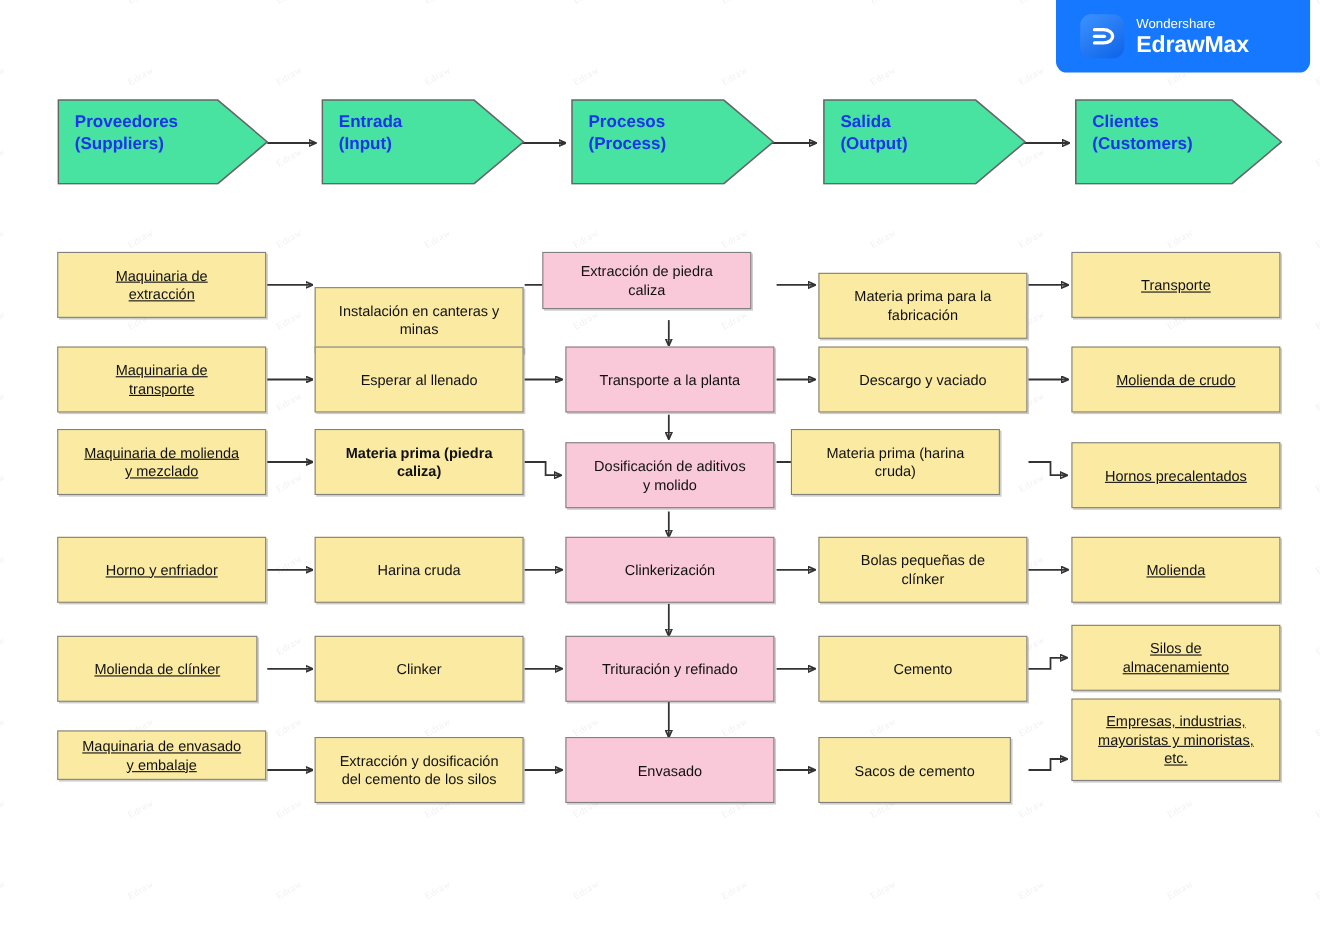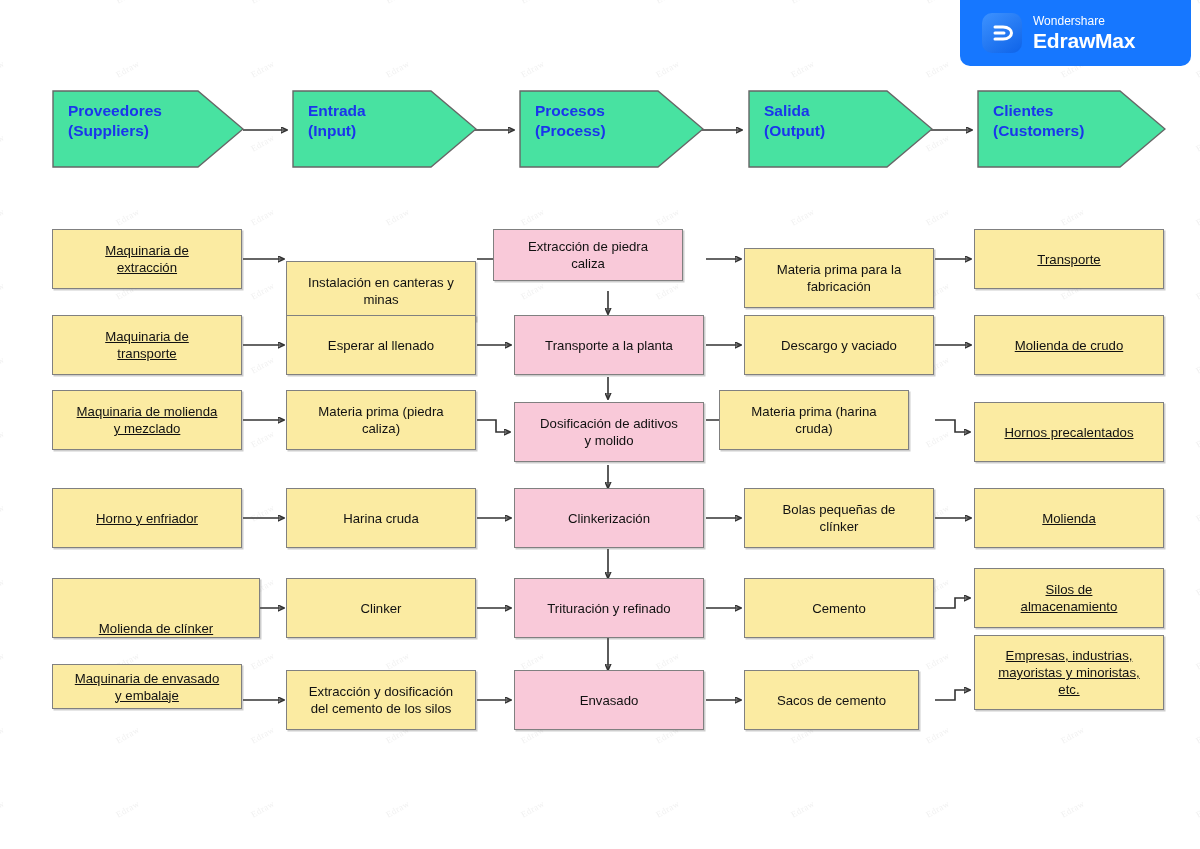--- a/index.html
+++ b/index.html
@@ -280,21 +280,21 @@
   <span class="nlabel">Descargo y vaciado</span>
 </div>
 <div class="nodebox yellow ul" style="left:974px; top:315px; width:190px; height:60px;">
   <span class="nlabel">Molienda de crudo</span>
 </div>
 
 <div class="nodebox yellow ul" style="left:52px; top:390px; width:190px; height:60px;">
   <span class="nlabel">Maquinaria de molienda
 y mezclado</span>
 </div>
-<div class="nodebox yellow" style="left:286px; top:390px; width:190px; height:60px;">
+<div class="nodebox yellow" style="left:286px; top:390px; width:190px; height:60px;font-weight:bold;">
   <span class="nlabel">Materia prima (piedra
 caliza)</span>
 </div>
 <div class="nodebox pink" style="left:514px; top:402px; width:190px; height:60px;">
   <span class="nlabel">Dosificación de aditivos
 y molido</span>
 </div>
 <div class="nodebox yellow" style="left:719px; top:390px; width:190px; height:60px;">
   <span class="nlabel">Materia prima (harina
 cruda)</span>
@@ -313,21 +313,21 @@
   <span class="nlabel">Clinkerización</span>
 </div>
 <div class="nodebox yellow" style="left:744px; top:488px; width:190px; height:60px;">
   <span class="nlabel">Bolas pequeñas de
 clínker</span>
 </div>
 <div class="nodebox yellow ul" style="left:974px; top:488px; width:190px; height:60px;">
   <span class="nlabel">Molienda</span>
 </div>
 
-<div class="nodebox yellow ul" style="left:52px; top:578px; width:208px; height:60px;align-items:flex-end;">
+<div class="nodebox yellow ul" style="left:52px; top:578px; width:182px; height:60px;">
   <span class="nlabel">Molienda de clínker</span>
 </div>
 <div class="nodebox yellow" style="left:286px; top:578px; width:190px; height:60px;">
   <span class="nlabel">Clinker</span>
 </div>
 <div class="nodebox pink" style="left:514px; top:578px; width:190px; height:60px;">
   <span class="nlabel">Trituración y refinado</span>
 </div>
 <div class="nodebox yellow" style="left:744px; top:578px; width:190px; height:60px;">
   <span class="nlabel">Cemento</span>

